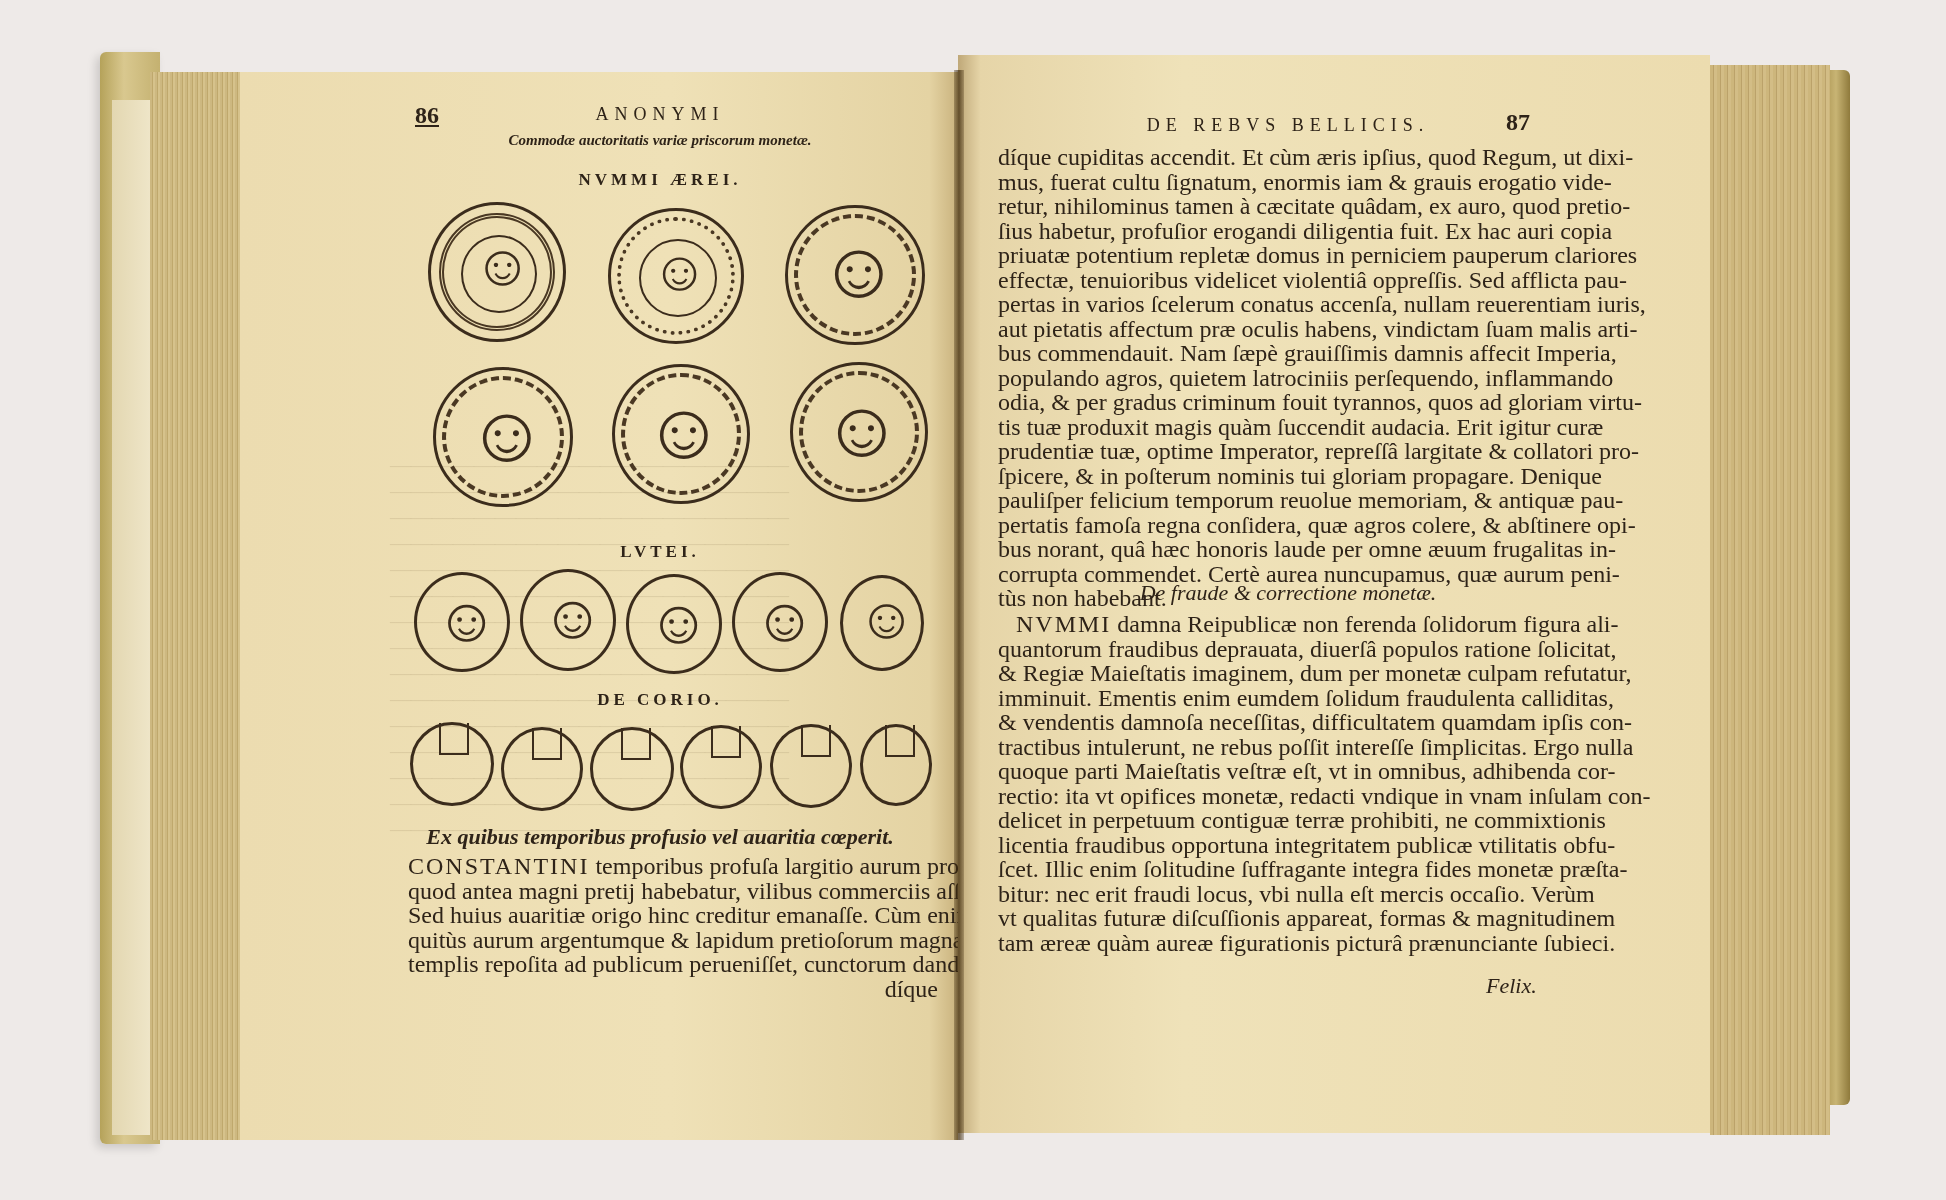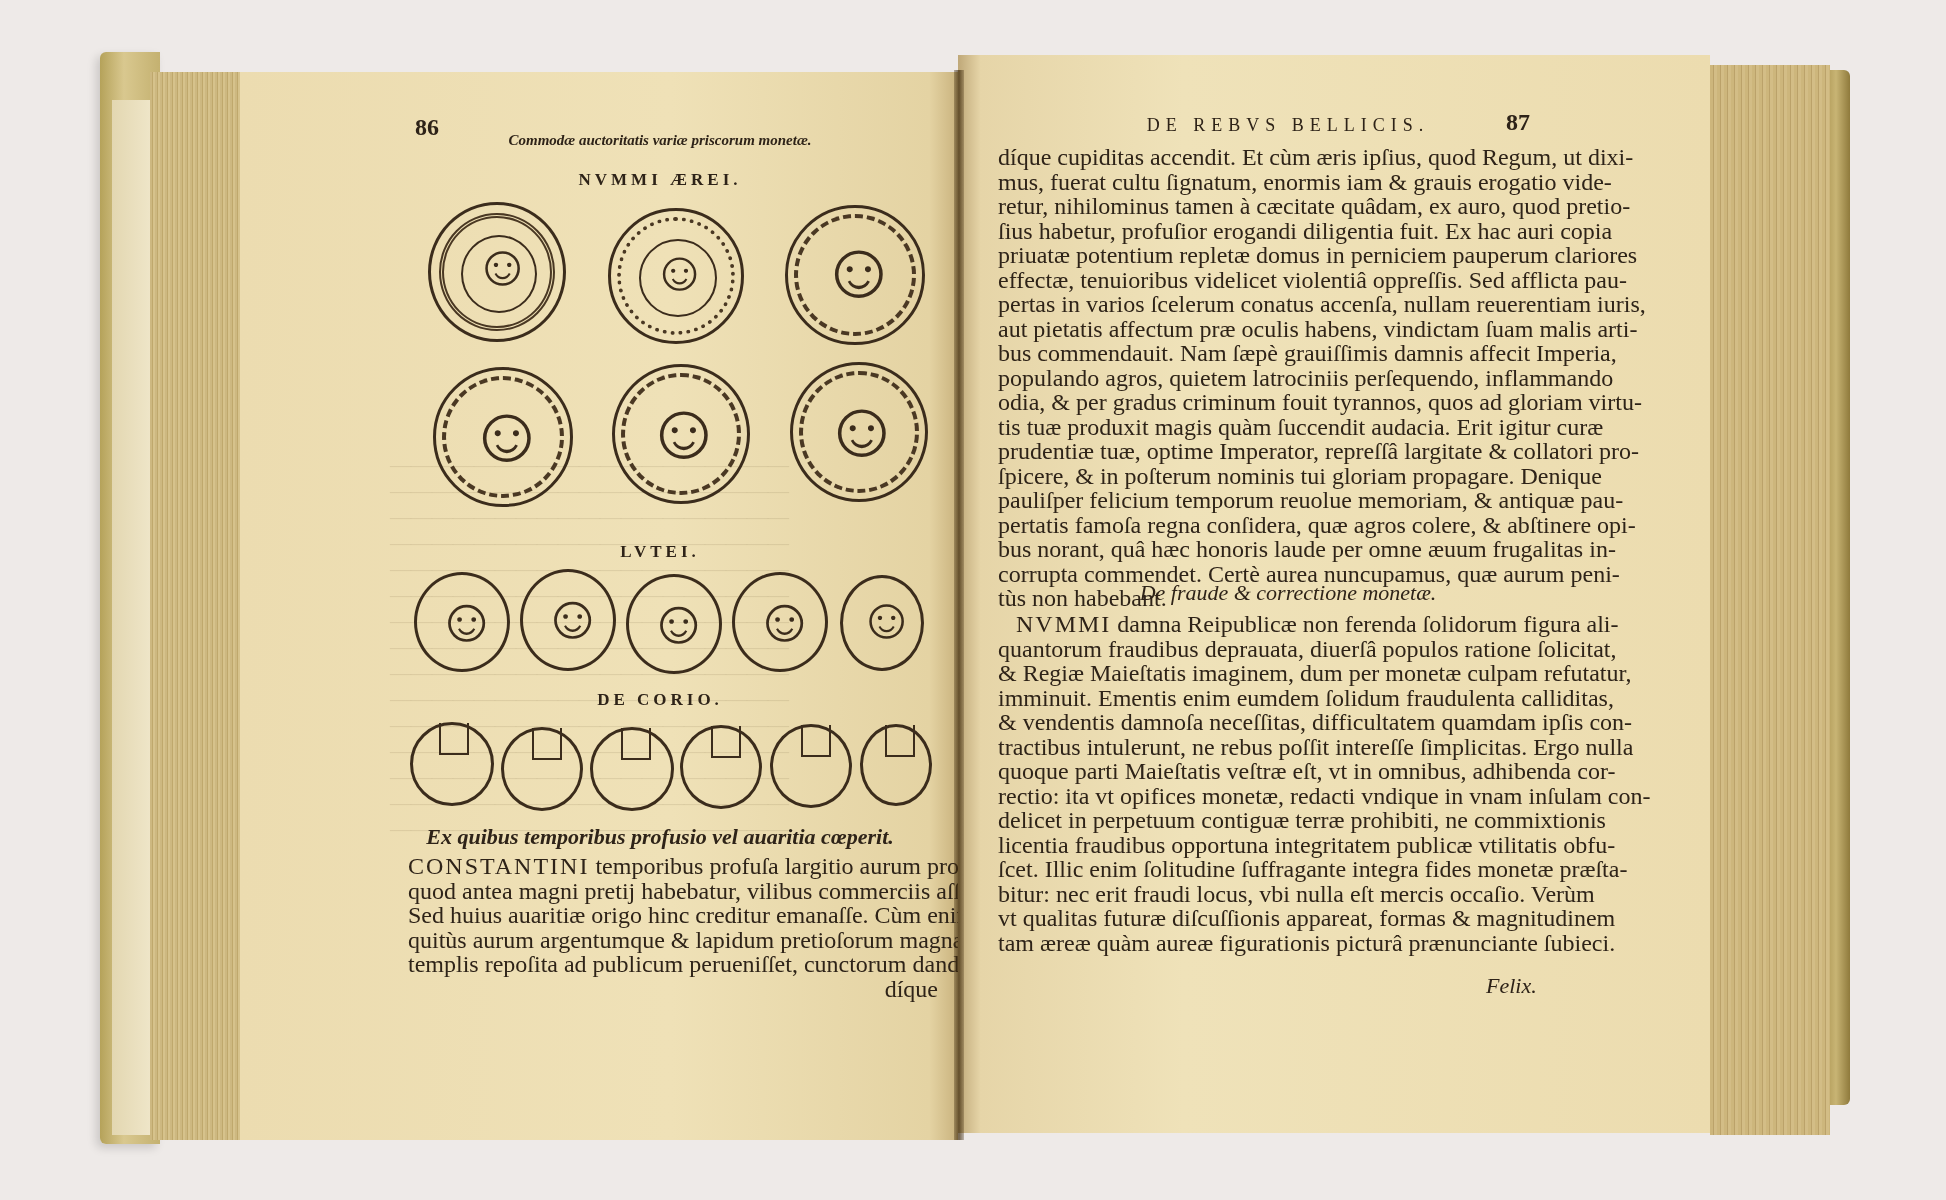--- a/index.html
+++ b/index.html
@@ -37,21 +37,22 @@
 <div class="abs foreedge-left"></div>
 <div class="abs cover-right"></div>
 <div class="abs foreedge-right"></div>
 
 <div class="abs page-left">
 
   <div class="abs ghost" style="left:150px;top:380px;width:520px;line-height:26px;">
     ———————————————————<br>———————————————————<br>———————————————————<br>———————————————————<br>———————————————————<br>———————————————————<br>———————————————————<br>———————————————————<br>———————————————————<br>———————————————————<br>———————————————————<br>———————————————————<br>———————————————————<br>———————————————————<br>———————————————————
   </div>
 
-  <div class="abs pagenum" style="left:175px;top:42px;text-align:center;">86</div>
+  <div class="abs pagenum" style="left:175px;top:30px;text-decoration:underline;text-align:center;">86</div>
+  <div class="abs runhead" style="left:140px;top:32px;width:560px;">ANONYMI</div>
   <div class="abs ital-head" style="left:140px;top:60px;width:560px;">Commodæ auctoritatis variæ priscorum monetæ.</div>
   <div class="abs section-label" style="left:140px;top:98px;width:560px;">NVMMI ÆREI.</div>
 
   <div>
     <div class="coin" style="left:188px;top:130px;width:138px;height:140px;">
       <div class="rope" style="left:8px;top:8px;right:8px;bottom:8px;border-style:double;border-width:5px;"></div>
       <div class="inner" style="left:30px;top:30px;width:72px;height:74px;"></div>
       <div class="bust" style="left:42px;top:32px;font-size:58px;">☺</div>
     </div>
     <div class="coin" style="left:368px;top:136px;width:136px;height:136px;">

